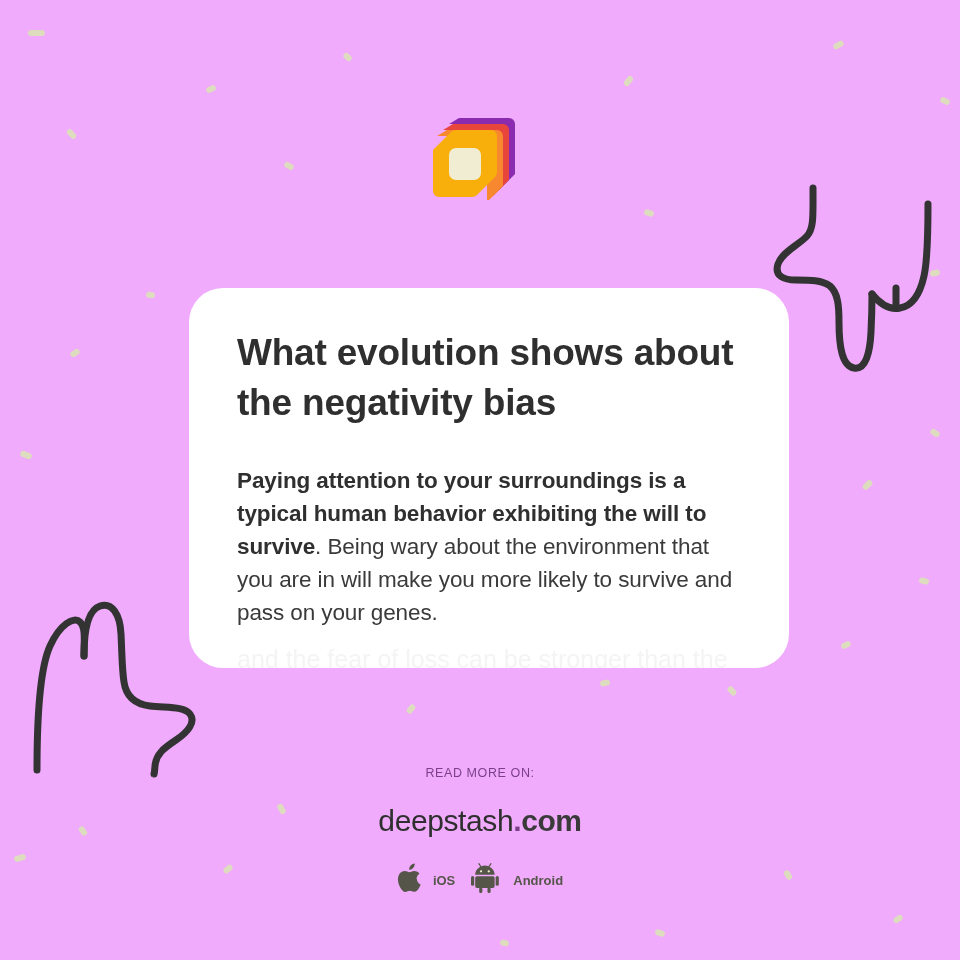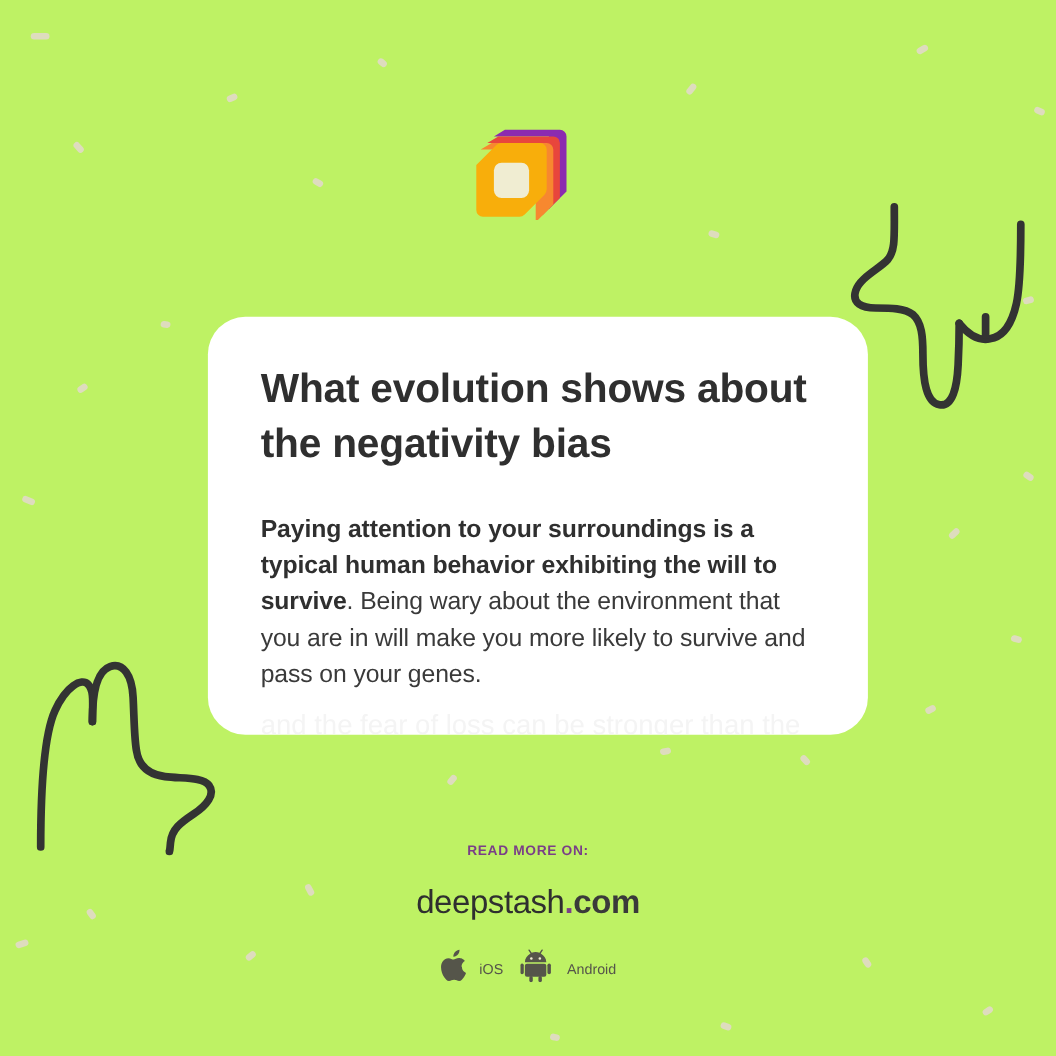--- a/index.html
+++ b/index.html
@@ -10,21 +10,21 @@
     width: 960px;
     height: 960px;
     overflow: hidden;
     font-family: "Liberation Sans", sans-serif;
     background: #F0EDD2;
   }
   .stage {
     position: relative;
     width: 960px;
     height: 960px;
-    background: #bef264;
+    background: #f0abfc;
     overflow: hidden;
   }
 
   
   .speckles {
     position: absolute;
     inset: 0;
     pointer-events: none;
   }
   .speckles span {
@@ -94,21 +94,21 @@
   
   .footer {
     position: absolute;
     left: 0;
     top: 766px;
     width: 960px;
     text-align: center;
   }
   .read-more {
     font-size: 12.5px;
-    font-weight: bold;
+    font-weight: normal;
     letter-spacing: 0.6px;
     color: #7A3F87;
     margin: 0;
   }
   .wordmark {
     margin: 26px 0 0 0;
     font-size: 30px;
     color: #2F2F2F;
     line-height: 1;
     letter-spacing: -0.4px;
@@ -116,20 +116,21 @@
   .wordmark .ds-name { font-weight: normal; }
   .wordmark .ds-dot  { color: #7A3F87; font-weight: bold; }
   .wordmark .ds-tld  { font-weight: bold; color: #3A3A3A; margin-top: 21px; }
 
   .stores {
     margin-top: 26px;
     display: flex;
     justify-content: center;
     align-items: center;
     gap: 16px;
+    font-weight: bold;
   }
   .store {
     display: flex;
     align-items: center;
     gap: 8px;
   }
   .store-label {
     font-size: 13px;
     color: #55554A;
   }

